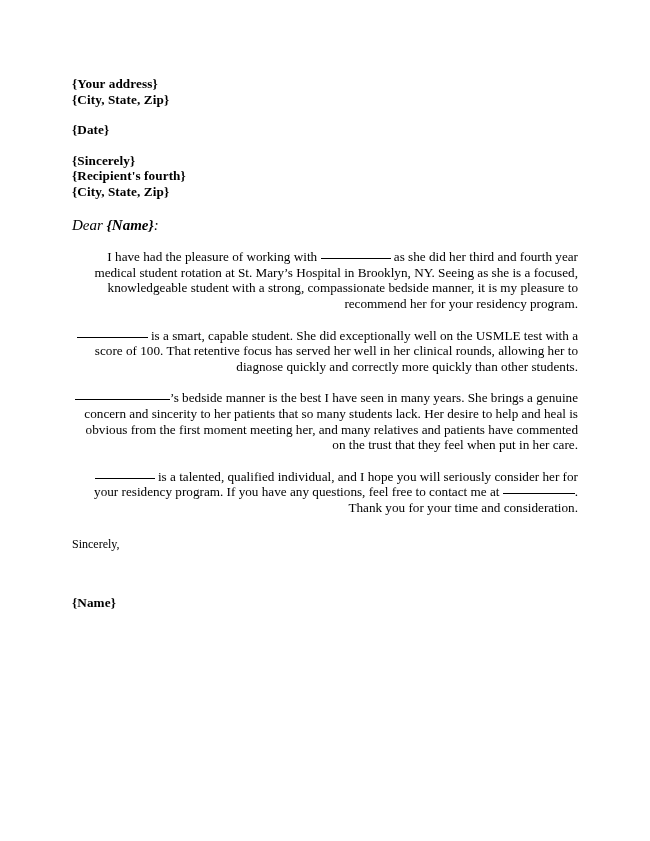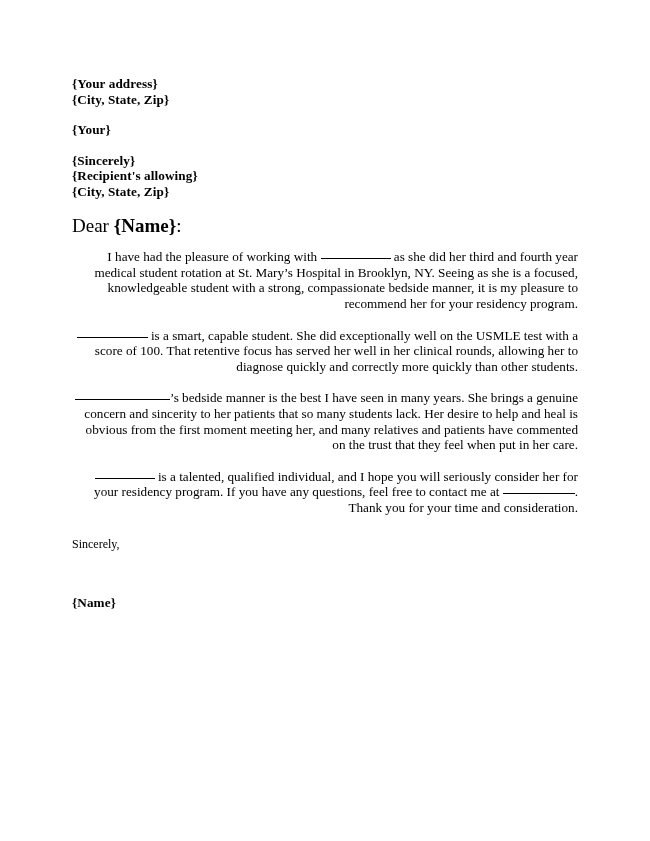--- a/index.html
+++ b/index.html
@@ -38,22 +38,23 @@
   }
   .hdr-line {
     display: block;
     white-space: pre;
   }
   .gap-addr { height: 15px; }
   .gap-date { height: 15px; }
   .gap-salut { height: 18px; }
 
   .salutation {
-    font-size: 19px;
+    font-size: 15px;
     line-height: 15.6px;
+    font-style: italic;
   }
   .salutation .nm {
     font-weight: bold;
   }
 
   .para {
     font-size: 13.2px;
     line-height: 15.6px;
     text-align: right;
     margin: 0;
@@ -95,28 +96,28 @@
   <div class="letter">
 
     <div class="hdr-block">
       <span class="hdr-line">{Your address}</span>
       <span class="hdr-line">{City, State, Zip}</span>
     </div>
 
     <div class="gap-addr"></div>
 
     <div class="hdr-block">
-      <span class="hdr-line">{Your}</span>
+      <span class="hdr-line">{Date}</span>
     </div>
 
     <div class="gap-date"></div>
 
     <div class="hdr-block">
       <span class="hdr-line">{Sincerely}</span>
-      <span class="hdr-line">{Recipient's allowing}</span>
+      <span class="hdr-line">{Recipient's fourth}</span>
       <span class="hdr-line">{City, State, Zip}</span>
     </div>
 
     <div class="gap-salut"></div>
 
     <div class="salutation"><span>Dear </span><span class="nm">{Name}</span><span>:</span></div>
 
     <div class="para-gap"></div>
 
     <p class="para"><span>I have had the pleasure of working with </span><span class="blank blank-w70"></span><span> as she did her third and fourth year medical student rotation at St. Mary’s Hospital in Brooklyn, NY. Seeing as she is a focused, knowledgeable student with a strong, compassionate bedside manner, it is my pleasure to recommend her for your residency program.</span></p>

